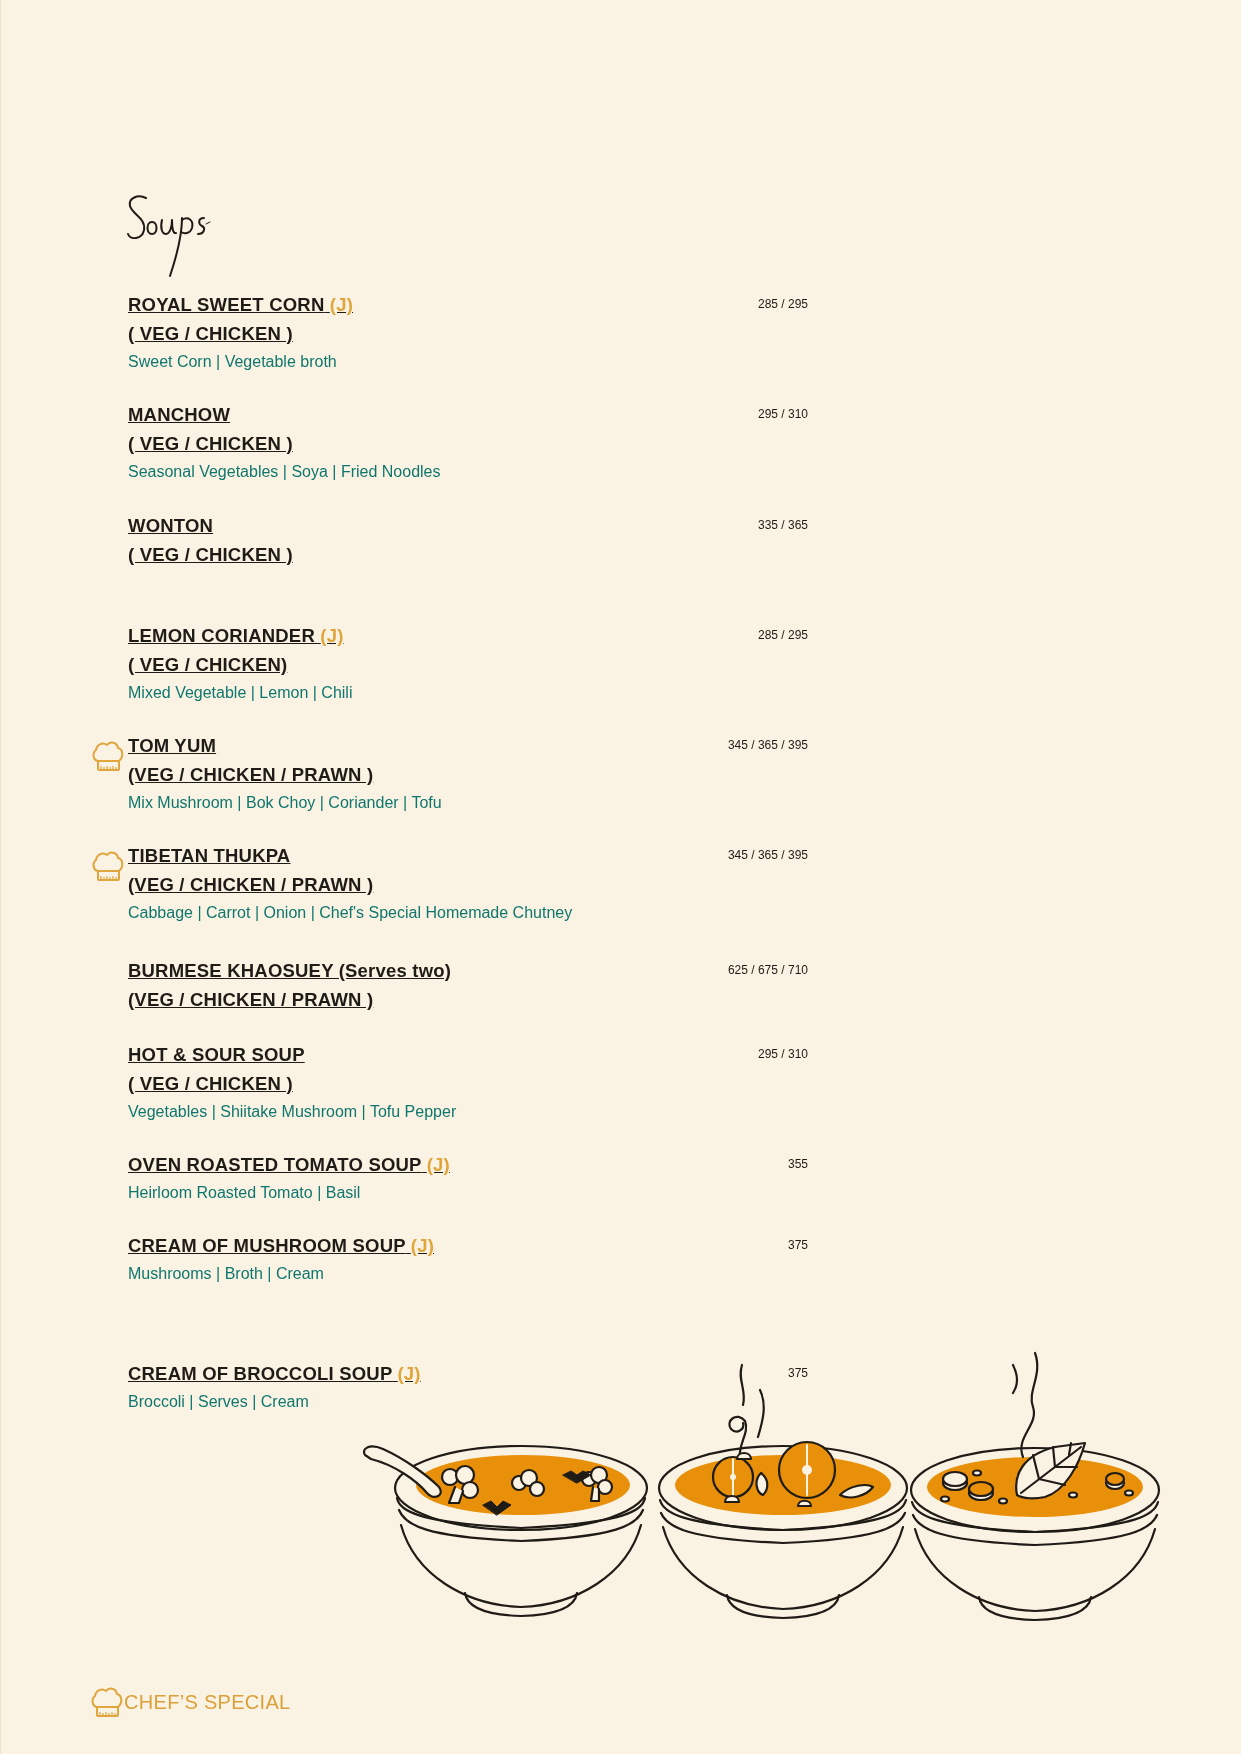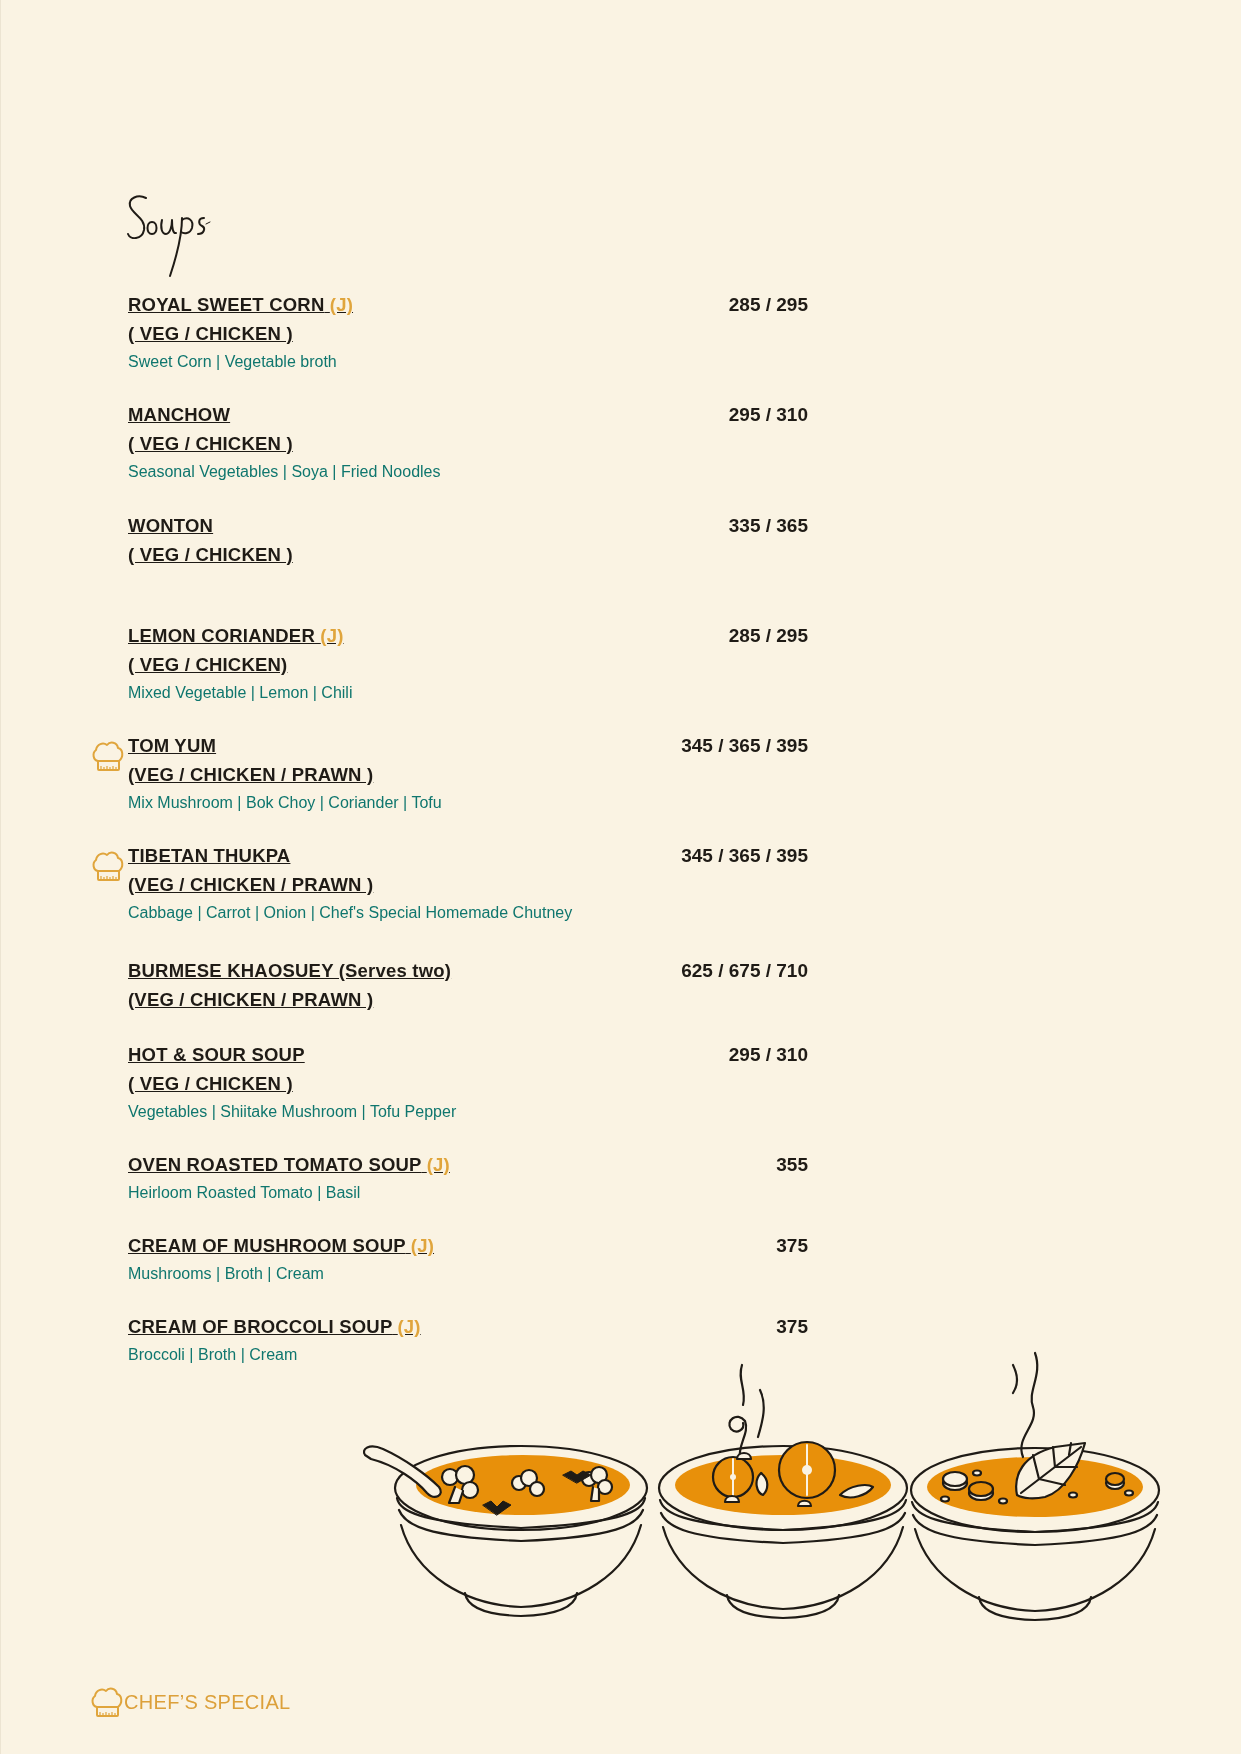--- a/index.html
+++ b/index.html
@@ -4,21 +4,21 @@
 <style>
   html,body{margin:0;padding:0;}
   body{width:1241px;height:1754px;background:#faf3e3;position:relative;overflow:hidden;
        font-family:"Liberation Sans","DejaVu Sans",sans-serif;color:#1f1b16;}
   .page-edge{position:absolute;left:0;top:0;width:1241px;height:1754px;box-sizing:border-box;border-left:1px solid #ece4d2;}
   .title{position:absolute;left:124px;top:188px;width:110px;height:95px;}
   .item{position:absolute;left:128px;width:680px;}
   .item .name{font-weight:bold;font-size:18.5px;line-height:29px;letter-spacing:0.2px;white-space:nowrap;text-decoration:underline;}
   .item .j{color:#e0a53c;font-weight:bold;}
   .item .desc{font-size:16px;line-height:28px;color:#0f766e;white-space:nowrap;}
-  .item .price{position:absolute;right:0;top:0;font-weight:bold;font-size:19px;line-height:29px;white-space:nowrap;}
+  .item .price{position:absolute;right:0;top:0;font-weight:normal;font-size:12px;line-height:29px;white-space:nowrap;}
   .chef{position:absolute;width:34px;height:34px;}
   .footer{position:absolute;left:90px;top:1682px;height:40px;display:flex;align-items:center;}
   .footer .label{color:#dca03a;font-size:20px;letter-spacing:0.3px;margin-left:0;font-weight:normal;}
   .bowls{position:absolute;left:355px;top:1325px;width:830px;height:310px;}
 </style>
 </head>
 <body>
 
 <div class="page-edge"></div>
 
@@ -101,23 +101,23 @@
   <div class="desc">Heirloom Roasted Tomato | Basil</div>
   <div class="price">355</div>
 </div>
 
 <div class="item" style="top:1231px;">
   <div class="name"><span>CREAM OF MUSHROOM SOUP</span> <span class="j">(J)</span></div>
   <div class="desc">Mushrooms | Broth | Cream</div>
   <div class="price">375</div>
 </div>
 
-<div class="item" style="top:1312px;">
+<div class="item" style="top:1359px;">
   <div class="name"><span>CREAM OF BROCCOLI SOUP</span> <span class="j">(J)</span></div>
-  <div class="desc">Broccoli | Broth | Cream</div>
+  <div class="desc">Broccoli | Serves | Cream</div>
   <div class="price">375</div>
 </div>
 
 <svg class="chef" style="left:91px;top:739px;" viewBox="0 0 34 34">
   <g fill="none" stroke="#e0a53c" stroke-width="2" stroke-linejoin="round">
     <path d="M7 22 C2 21,1 14,5 11 C6 5,12 3,16 6 C19 2,26 3,27 9 C32 10,33 18,28 22 Z"></path>
     <rect x="7" y="22" width="21" height="9" rx="1"></rect>
     <path d="M10 27 V31 M13 28 V31 M16 27 V31 M19 28 V31 M22 27 V31 M25 28 V31" stroke-width="1.2"></path>
   </g>
 </svg>

